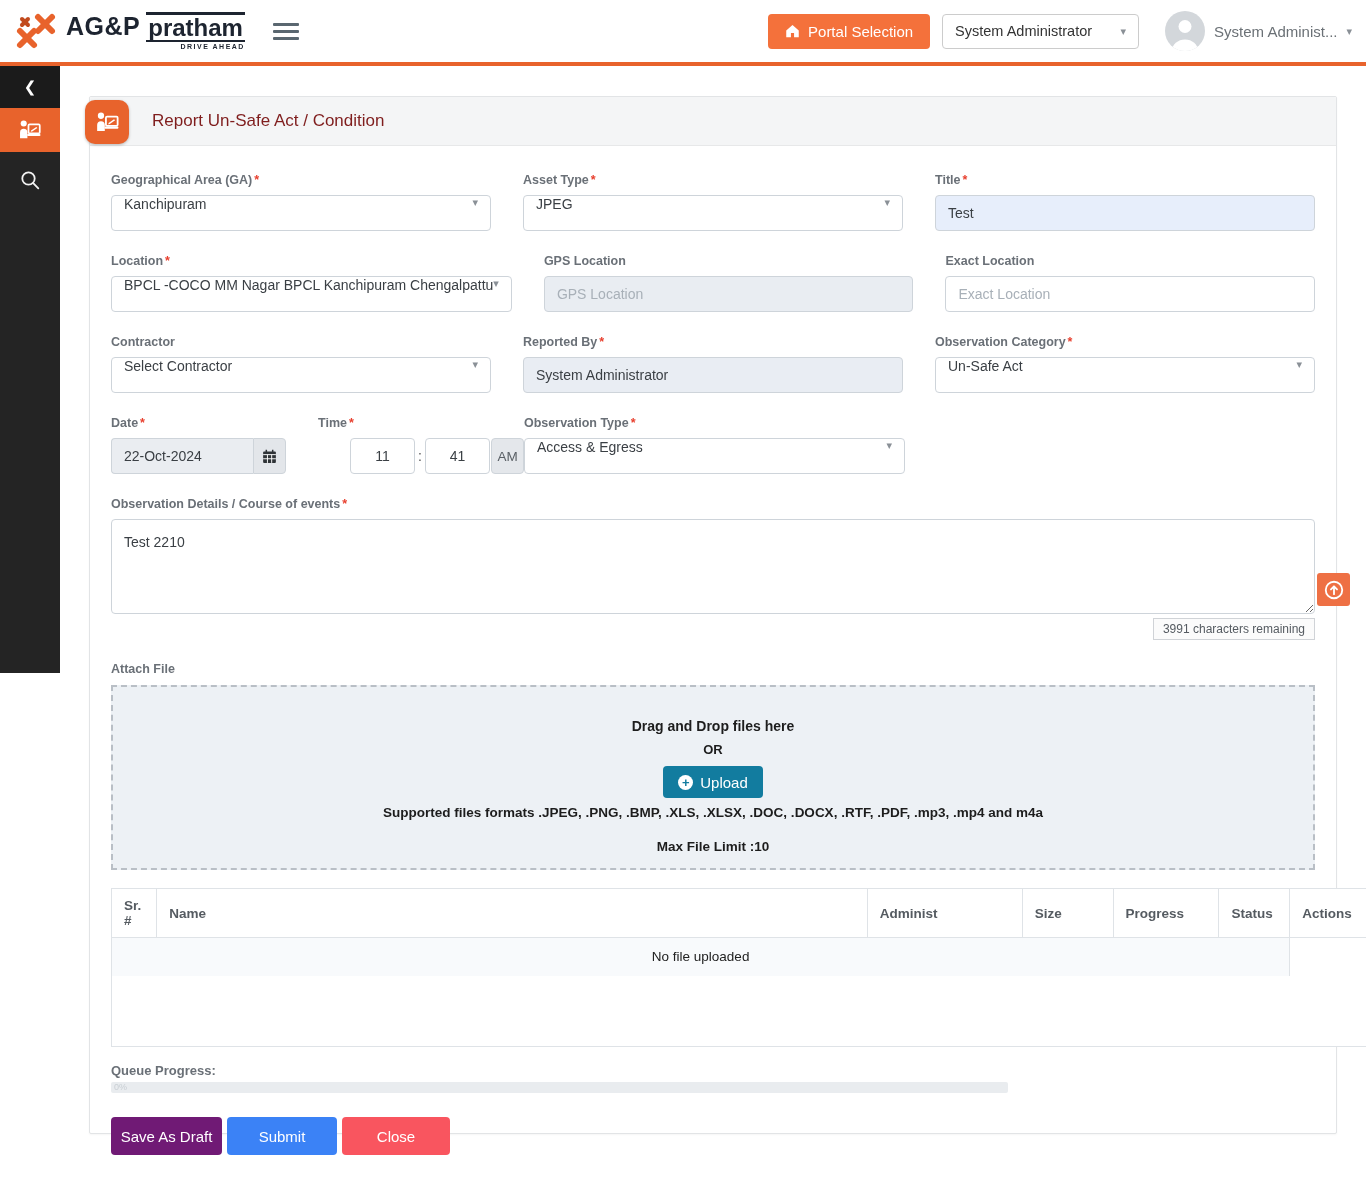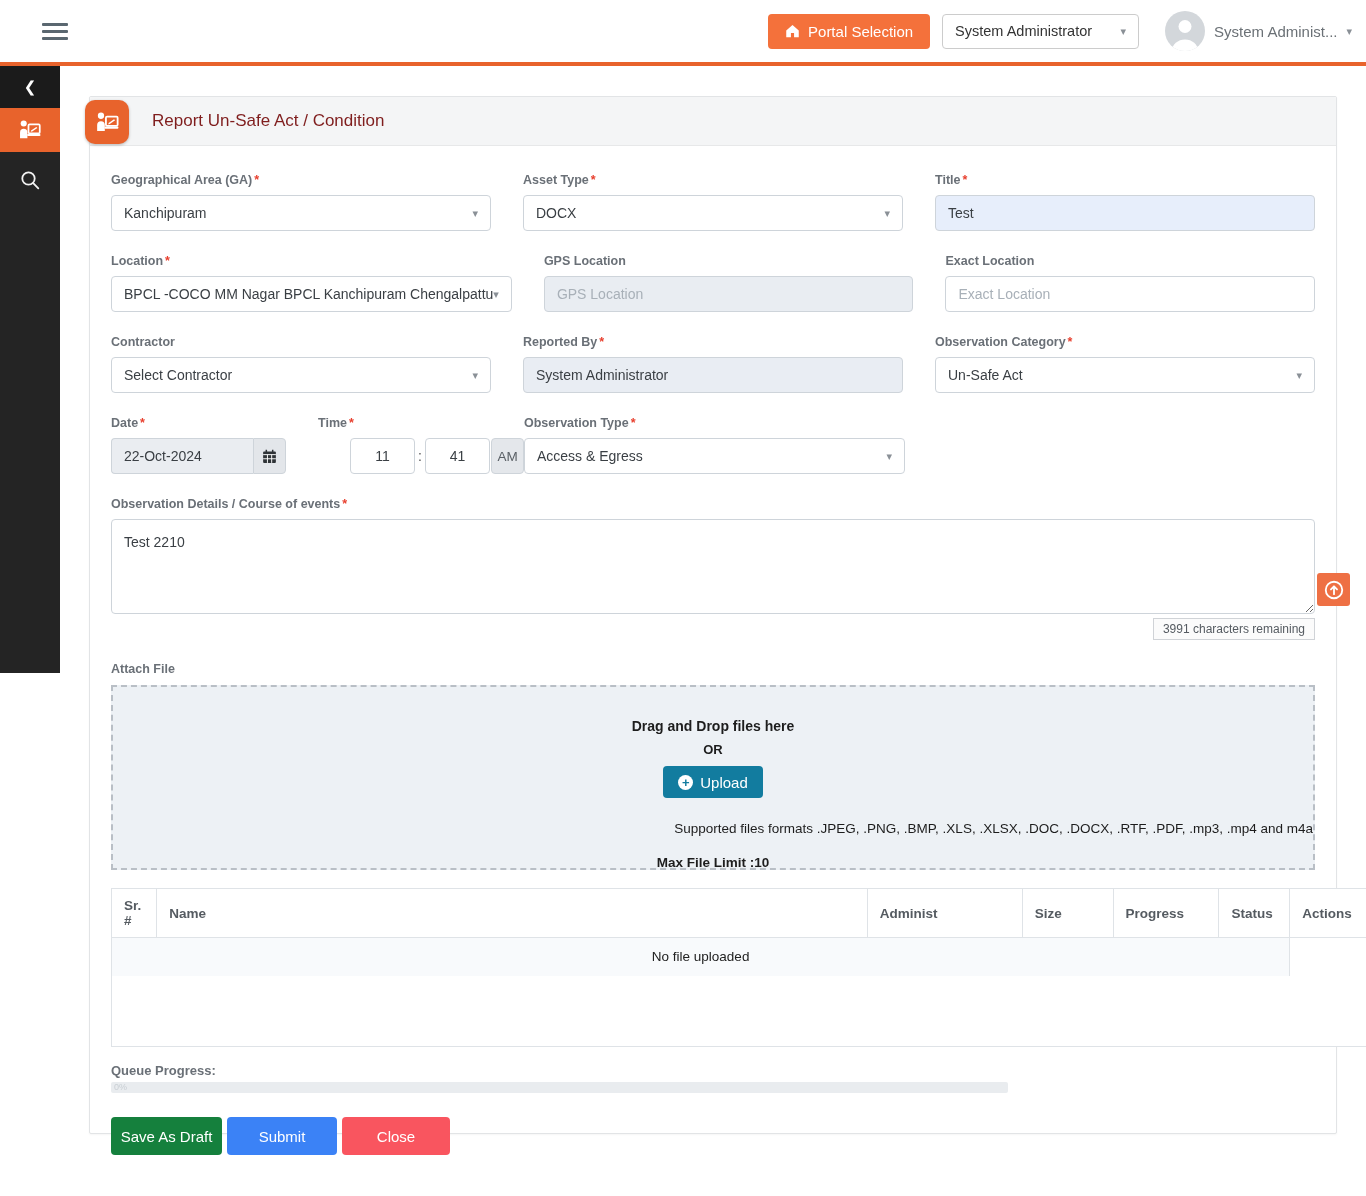--- a/index.html
+++ b/index.html
@@ -39,21 +39,21 @@
   .card-icon { position:absolute; left:-5px; top:3px; width:44px; height:44px; background:#e8632c; border-radius:10px 10px 10px 10px; display:flex; align-items:center; justify-content:center; box-shadow:0 1px 3px rgba(0,0,0,.25); }
 
   .card-body { padding:27px 21px 0 21px; }
 
   .form-row { display:grid; grid-template-columns:1fr 1fr 1fr; column-gap:32px; margin-bottom:23px; }
   .field label { display:block; font-size:12.5px; font-weight:bold; color:#6a7077; margin-bottom:8px; }
   .req { color:#e8402f; margin-left:2px; }
   .control, input.control { height:36px; border:1px solid #ced4da; border-radius:4px; width:100%; font-size:14px; color:#3a3f44; background:#fff; }
   input.control { padding:0 12px; font-family:inherit; }
   input.control::placeholder { color:#a8b0b8; }
-  .fake-select { display:flex; align-items:center; justify-content:space-between; padding:16px 12px; cursor:pointer; }
+  .fake-select { display:flex; justify-content:space-between; padding:0 12px; cursor:pointer; }
   .fake-select .val { white-space:nowrap; overflow:hidden; text-overflow:ellipsis; }
   .bg-autofill { background:#e7eefb !important; }
   .bg-readonly { background:#e9edf3 !important; }
   .bg-disabled { background:#e9edf2 !important; }
 
   
   .row4 { display:flex; margin-bottom:23px; }
   .date-group { width:175px; display:flex; }
   .date-group input { border-radius:4px 0 0 4px; background:#eaedf1; border-right:none; width:142px; }
   .cal-btn { width:33px; height:36px; border:1px solid #ced4da; border-radius:0 4px 4px 0; background:#e3e6ea; display:flex; align-items:center; justify-content:center; cursor:pointer; }
@@ -68,47 +68,68 @@
   .remaining-row { display:flex; justify-content:flex-end; }
   .remaining-badge { border:1px solid #d0d3d7; background:#fbfbfb; color:#555b61; font-size:12px; padding:3px 9px; }
 
   
   .attach-label { font-size:12.5px; font-weight:bold; color:#6a7077; margin:22px 0 9px 0; }
   .dropzone { border:2px dashed #b9bfc6; background:#edf1f5; height:185px; text-align:center; padding-top:31px; }
   .dz-drag { font-size:14px; font-weight:bold; color:#1d1d1d; }
   .dz-or { font-size:13px; font-weight:bold; color:#1d1d1d; margin-top:8px; }
   .upload-btn { margin-top:9px; background:#127c9f; color:#fff; border:none; border-radius:4px; height:32px; padding:0 15px; font-size:15px; display:inline-flex; align-items:center; gap:7px; cursor:pointer; font-family:inherit; }
   .plus-circle { width:15px; height:15px; border-radius:50%; background:#fff; color:#127c9f; font-size:13px; font-weight:bold; line-height:15px; text-align:center; display:inline-block; }
-  .dz-supported { font-size:13.5px; font-weight:normal; color:#1d1d1d; margin-top:23px;text-align:right; }
+  .dz-supported { font-size:13.5px; font-weight:bold; color:#1d1d1d; margin-top:7px; }
   .dz-limit { font-size:13.5px; font-weight:bold; color:#1d1d1d; margin-top:19px; }
 
   
   table.files { width:1300px; border-collapse:collapse; margin-top:18px; border:1px solid #dfe3e7; }
   table.files th { border:1px solid #dfe3e7; font-size:13.5px; font-weight:bold; color:#555b61; text-align:left; padding:9px 12px; background:#fff; }
   table.files td { font-size:13.5px; color:#222; }
   td.empty-msg { background:#f8fafc; text-align:center; height:38px; }
   td.empty-actions { border-left:1px solid #dfe3e7; background:#fff; }
   tr.filler td { height:71px; background:#fff; }
 
   
   .queue-label { font-size:13px; font-weight:bold; color:#6a7077; margin-top:16px; }
   .queue-bar { width:897px; height:11px; background:#e9ecef; border-radius:2px; margin-top:4px; font-size:9px; color:#c9cfd4; line-height:11px; padding-left:3px; }
   .btn-row { margin-top:24px; display:flex; gap:5px; }
   .btn { border:none; border-radius:4px; height:38px; color:#fff; font-size:15px; cursor:pointer; font-family:inherit; }
-  .btn-draft { background:#15803d; width:111px; }
+  .btn-draft { background:#701a75; width:111px; }
   .btn-submit { background:#3b82f6; width:110px; }
   .btn-close { background:#f9555f; width:108px; }
 
   
   .scroll-top { position:absolute; left:1317px; top:573px; width:33px; height:33px; background:#ee7044; border-radius:3px; display:flex; align-items:center; justify-content:center; cursor:pointer; z-index:40; }
 </style>
 </head>
 <body>
 
 <div class="navbar">
+  <div class="brand">
+    <svg class="brand-mark" viewBox="0 0 44 44">
+      <g stroke="#e8632c" stroke-width="6" stroke-linecap="round">
+        <line x1="24" y1="8" x2="38" y2="22"></line>
+          <line x1="38" y1="8" x2="24" y2="22"></line>
+        <line x1="6" y1="22" x2="20" y2="36"></line>
+          <line x1="20" y1="22" x2="6" y2="36"></line>
+      </g>
+      <g stroke="#c14a1d" stroke-width="4" stroke-linecap="round">
+        <line x1="8" y1="10" x2="14" y2="16"></line>
+          <line x1="14" y1="10" x2="8" y2="16"></line>
+      </g>
+    </svg>
+    <div class="brand-text">
+      <span class="brand-main">AG&amp;P</span>
+      <span class="brand-sub-wrap">
+        <span class="brand-sub">pratham</span>
+        <span class="brand-tag">DRIVE AHEAD</span>
+      </span>
+    </div>
+  </div>
   <div class="hamburger">
       <div></div>
       <div></div>
       <div></div>
     </div>
   <div class="nav-right">
     <button class="portal-btn">
       <svg width="15" height="14" viewBox="0 0 24 22">
           <path d="M2 10 L12 1.5 L22 10 V21 H14.5 V14 H9.5 V21 H2 Z" fill="#ffffff"></path>
         </svg>
@@ -179,21 +200,21 @@
       <div class="field">
         <label><span>Geographical Area (GA)</span><span class="req">*</span></label>
         <div class="control fake-select">
           <span class="val">Kanchipuram</span>
           <span class="caret">▾</span>
         </div>
       </div>
       <div class="field">
         <label><span>Asset Type</span><span class="req">*</span></label>
         <div class="control fake-select">
-          <span class="val">DOCX</span>
+          <span class="val">JPEG</span>
           <span class="caret">▾</span>
         </div>
       </div>
       <div class="field">
         <label><span>Title</span><span class="req">*</span></label>
         <input class="control bg-autofill" value="Test" style="">
       </div>
     </div>
 
     <div class="form-row">

